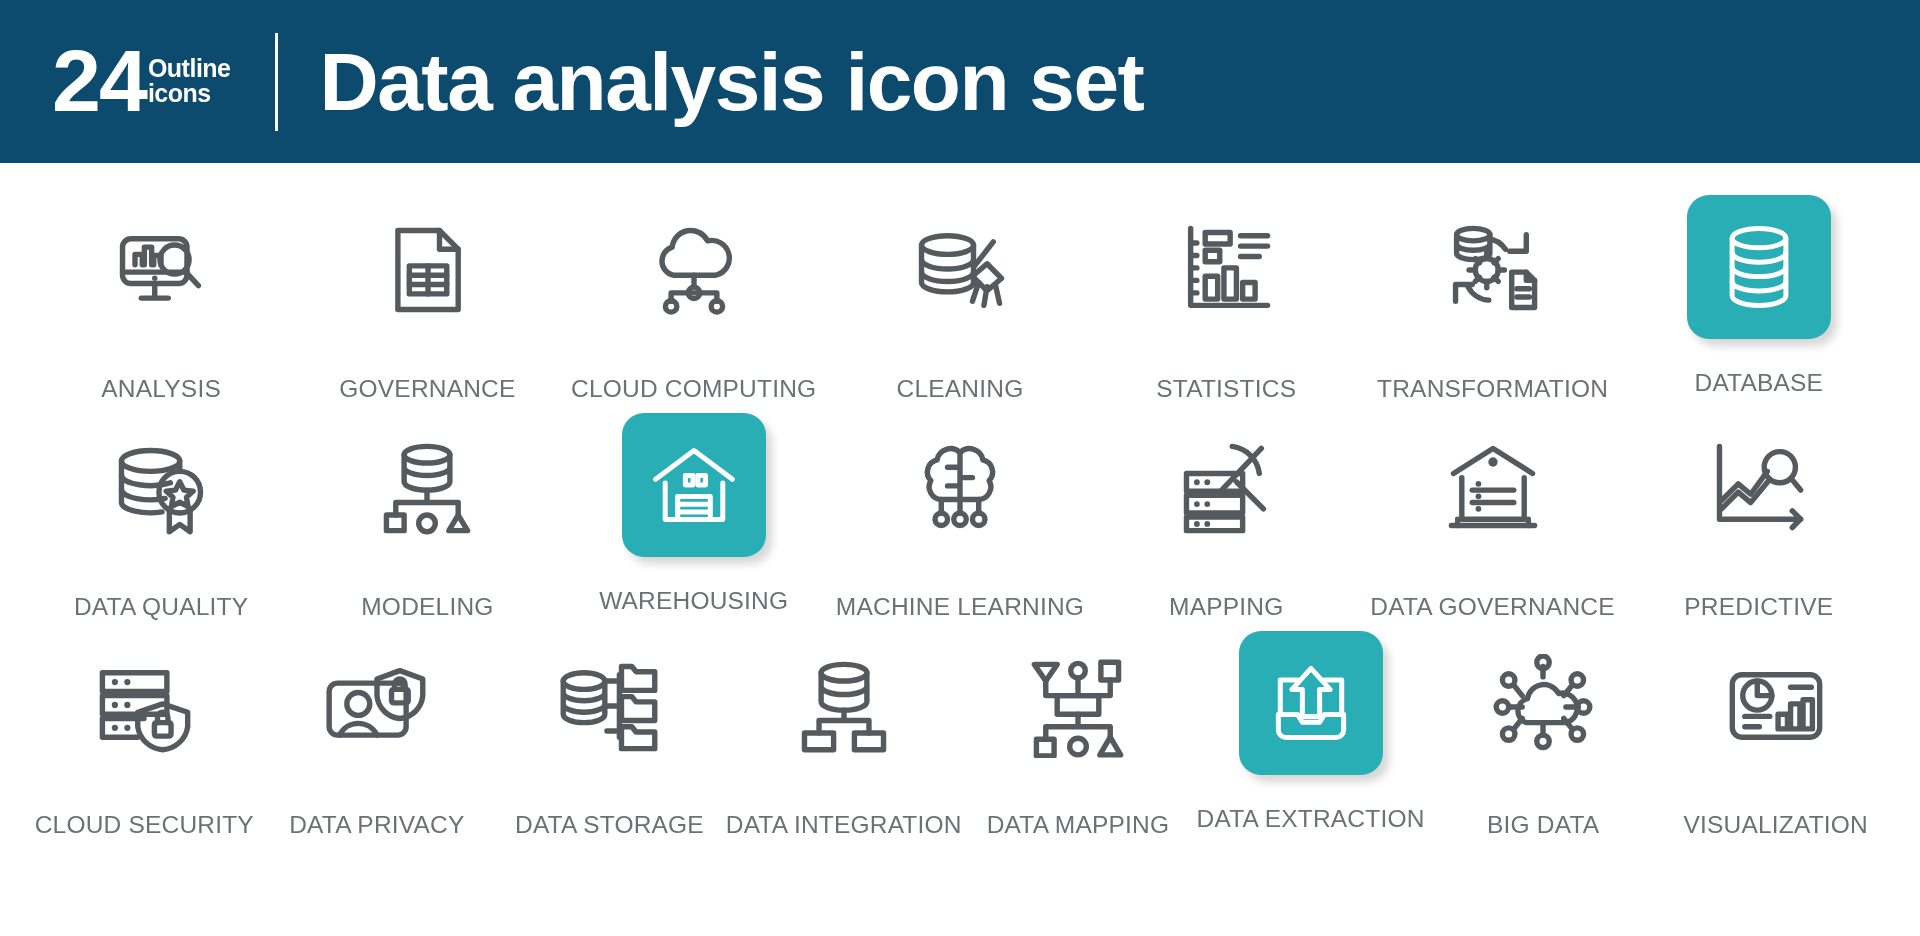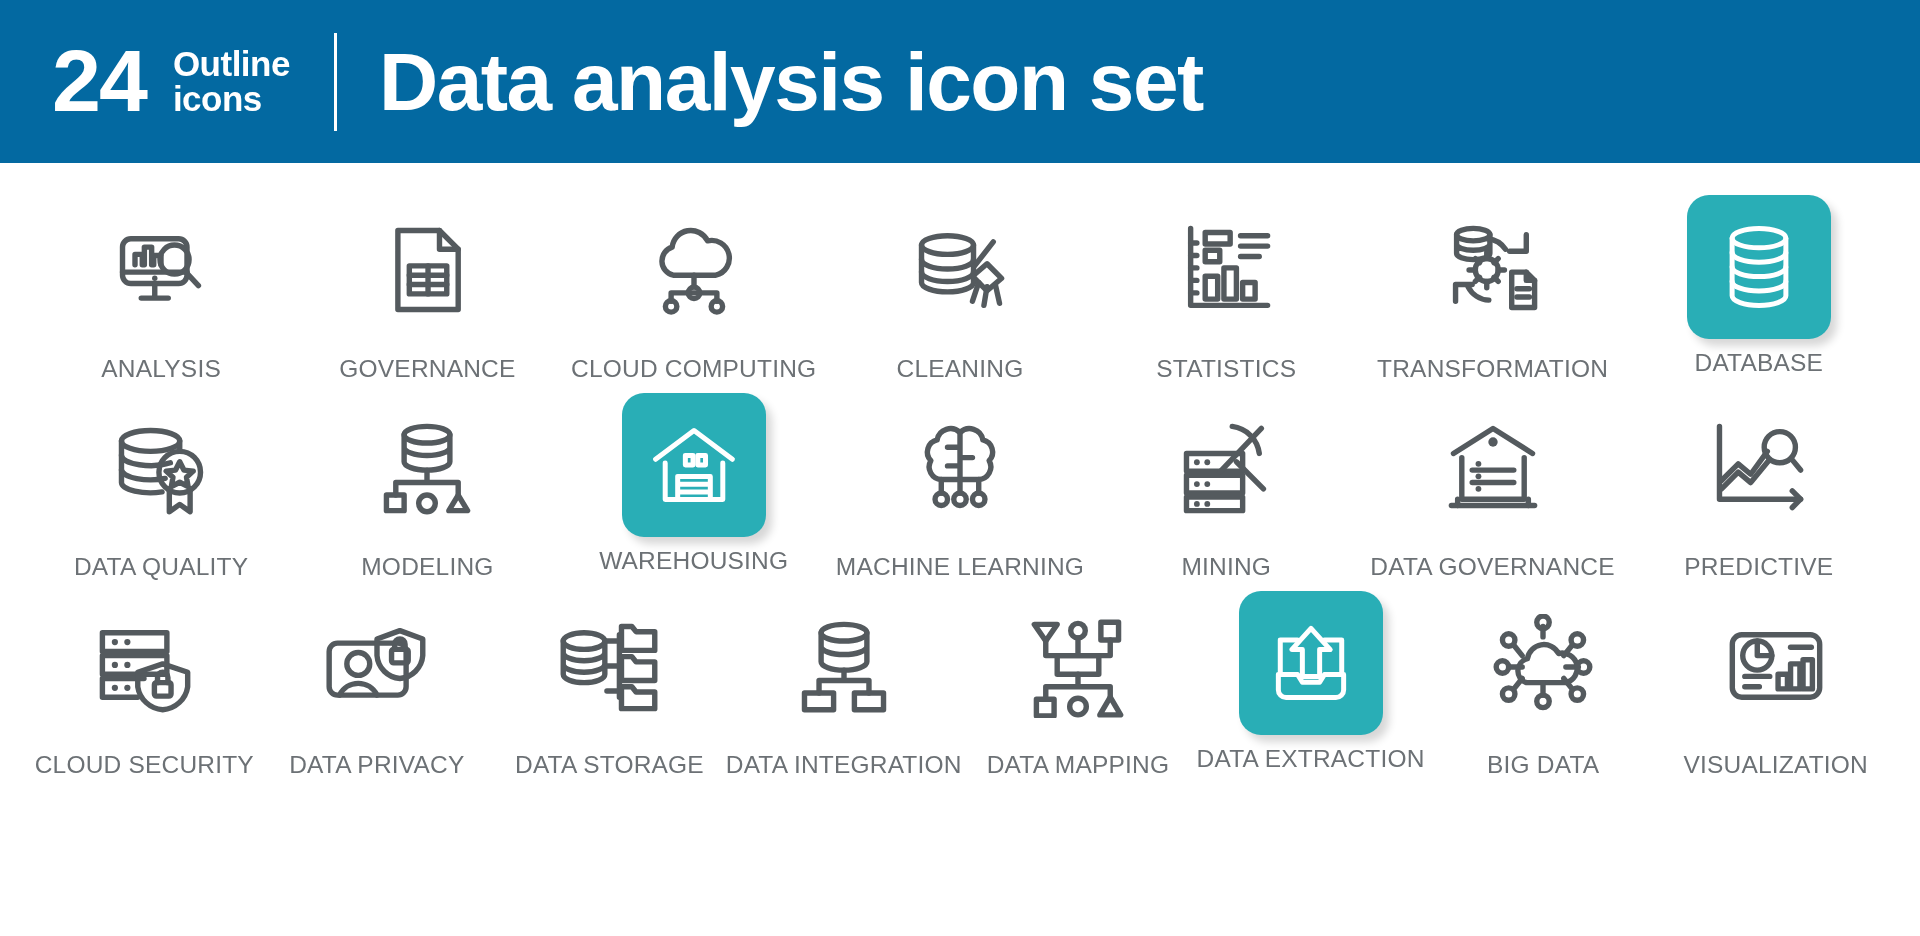--- a/index.html
+++ b/index.html
@@ -13,44 +13,44 @@
     height: 936px;
     font-family: "Liberation Sans", sans-serif;
     overflow: hidden;
     -webkit-font-smoothing: antialiased;
   }
 
   
   #header-banner {
     width: 100%;
     height: 163px;
-    background: #0369a1;
+    background: #0c4a6e;
     display: flex;
     align-items: center;
     box-sizing: border-box;
     padding-left: 52px;
   }
   #count-block {
     display: flex;
     align-items: center;
     flex: 0 0 auto;
   }
   #count-number {
     color: #ffffff;
     font-size: 88px;
     font-weight: bold;
     line-height: 0.85;
     letter-spacing: -2px;
   }
   #count-words {
     color: #ffffff;
-    font-size: 35px;
+    font-size: 25px;
     font-weight: bold;
     line-height: 1.0;
-    margin-left: 27px;
+    margin-left: 2px;
     letter-spacing: -0.5px;
   }
   #count-words div { display: block; }
   #header-divider {
     width: 3px;
     height: 98px;
     background: #ffffff;
     margin: 0 42px 0 44px;
     flex: 0 0 auto;
   }
@@ -99,21 +99,21 @@
   .icon-art svg {
     width: 104px;
     height: 104px;
     display: block;
   }
   .icon-art.tile svg { width: 96px; height: 96px; }
   .ico { fill: none; stroke: #545a5e; stroke-width: 5.2; stroke-linecap: round; stroke-linejoin: round; }
   .ico-f { fill: #545a5e; stroke: none; }
   .tile .ico { stroke: #ffffff; }
   .icon-label {
-    margin-top: 10px;
+    margin-top: 30px;
     color: #6c7175;
     font-size: 24.5px;
     letter-spacing: 0.2px;
     text-align: center;
     white-space: nowrap;
   }
 </style>
 </head>
 <body>
 
@@ -304,21 +304,21 @@
           <circle class="ico-f" cx="32" cy="44.5" r="2.8"></circle>
           <circle class="ico-f" cx="22" cy="65.5" r="2.8"></circle>
           <circle class="ico-f" cx="32" cy="65.5" r="2.8"></circle>
           <circle class="ico-f" cx="22" cy="84.5" r="2.8"></circle>
           <circle class="ico-f" cx="32" cy="84.5" r="2.8"></circle>
           <path class="ico" d="M44 54 L84 12"></path>
           <path class="ico" d="M56 10 a30 30 0 0 1 26 26"></path>
           <path class="ico" d="M60 44 L86 70"></path>
         </svg>
       </div>
-      <div class="icon-label">MINING</div>
+      <div class="icon-label">MAPPING</div>
     </div>
 
     <div class="icon-cell">
       <div class="icon-art">
         <svg viewBox="0 0 100 100">
           <path class="ico" d="M12 36 L50 12 L88 36"></path>
           <circle class="ico-f" cx="50" cy="25" r="4.5"></circle>
           <path class="ico" d="M20 40 V80 H80 V40"></path>
           <path class="ico" d="M30 52 H70 M30 64 H70"></path>
           <circle class="ico-f" cx="36" cy="46" r="2.8"></circle>

